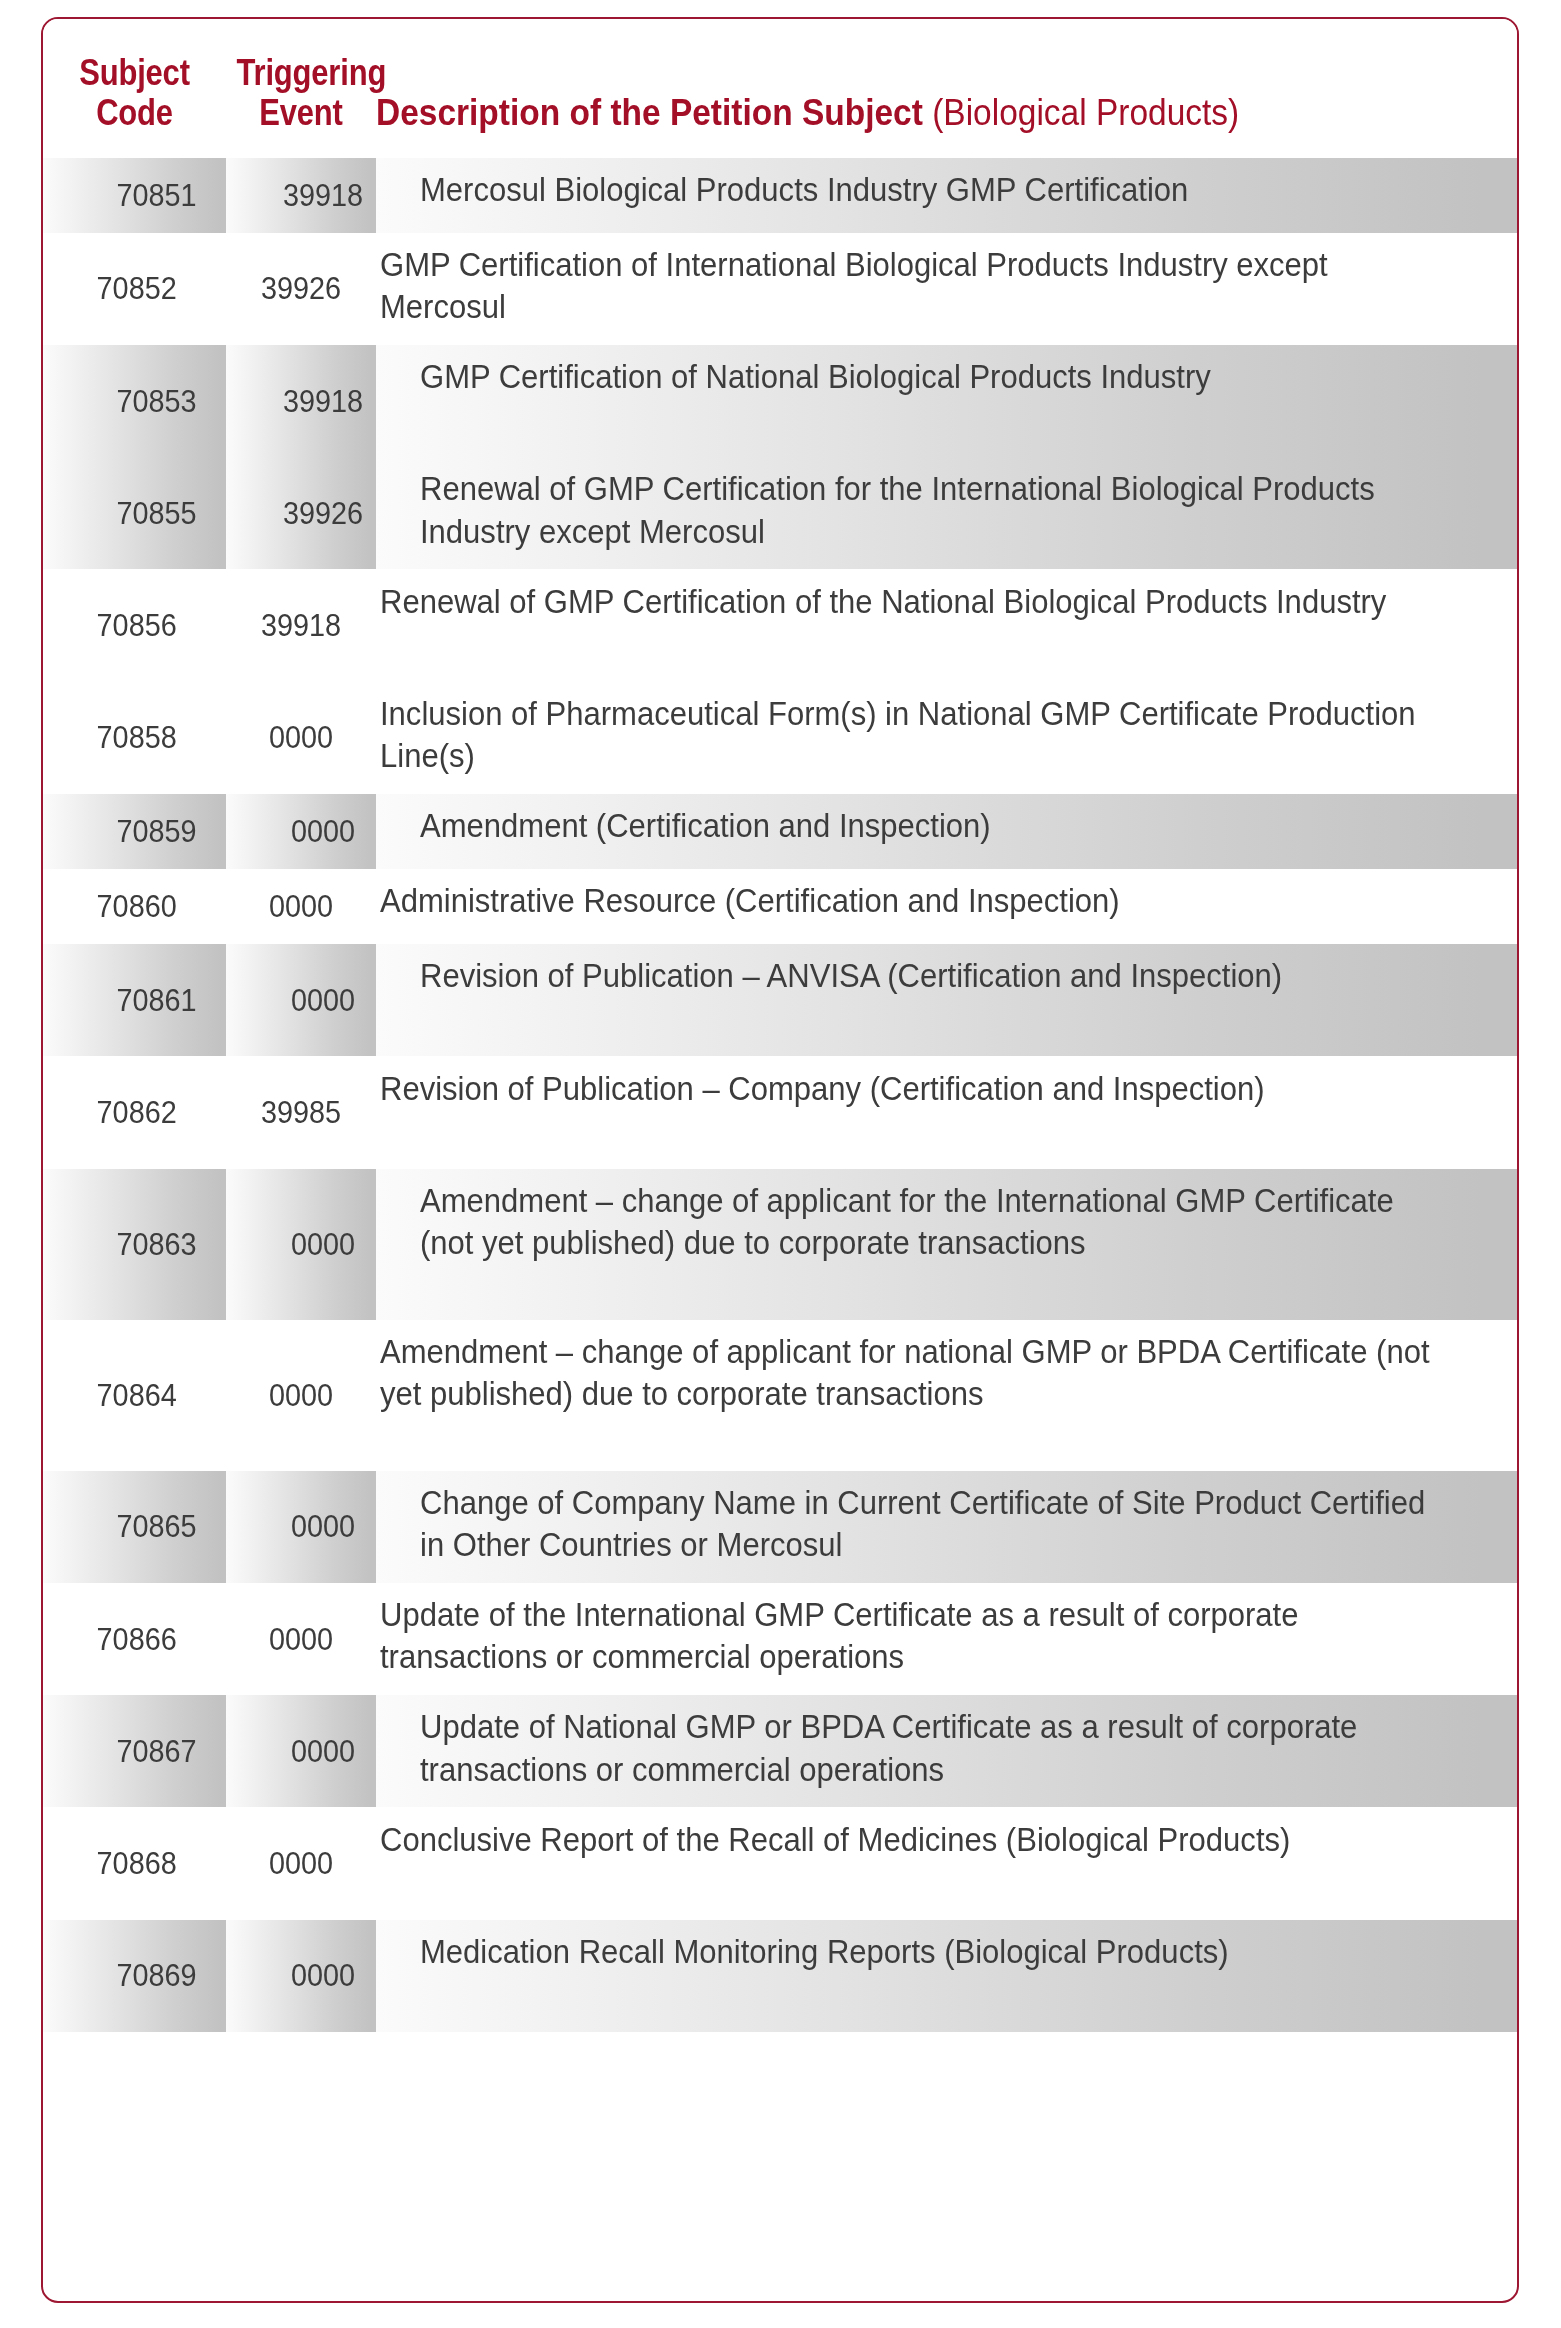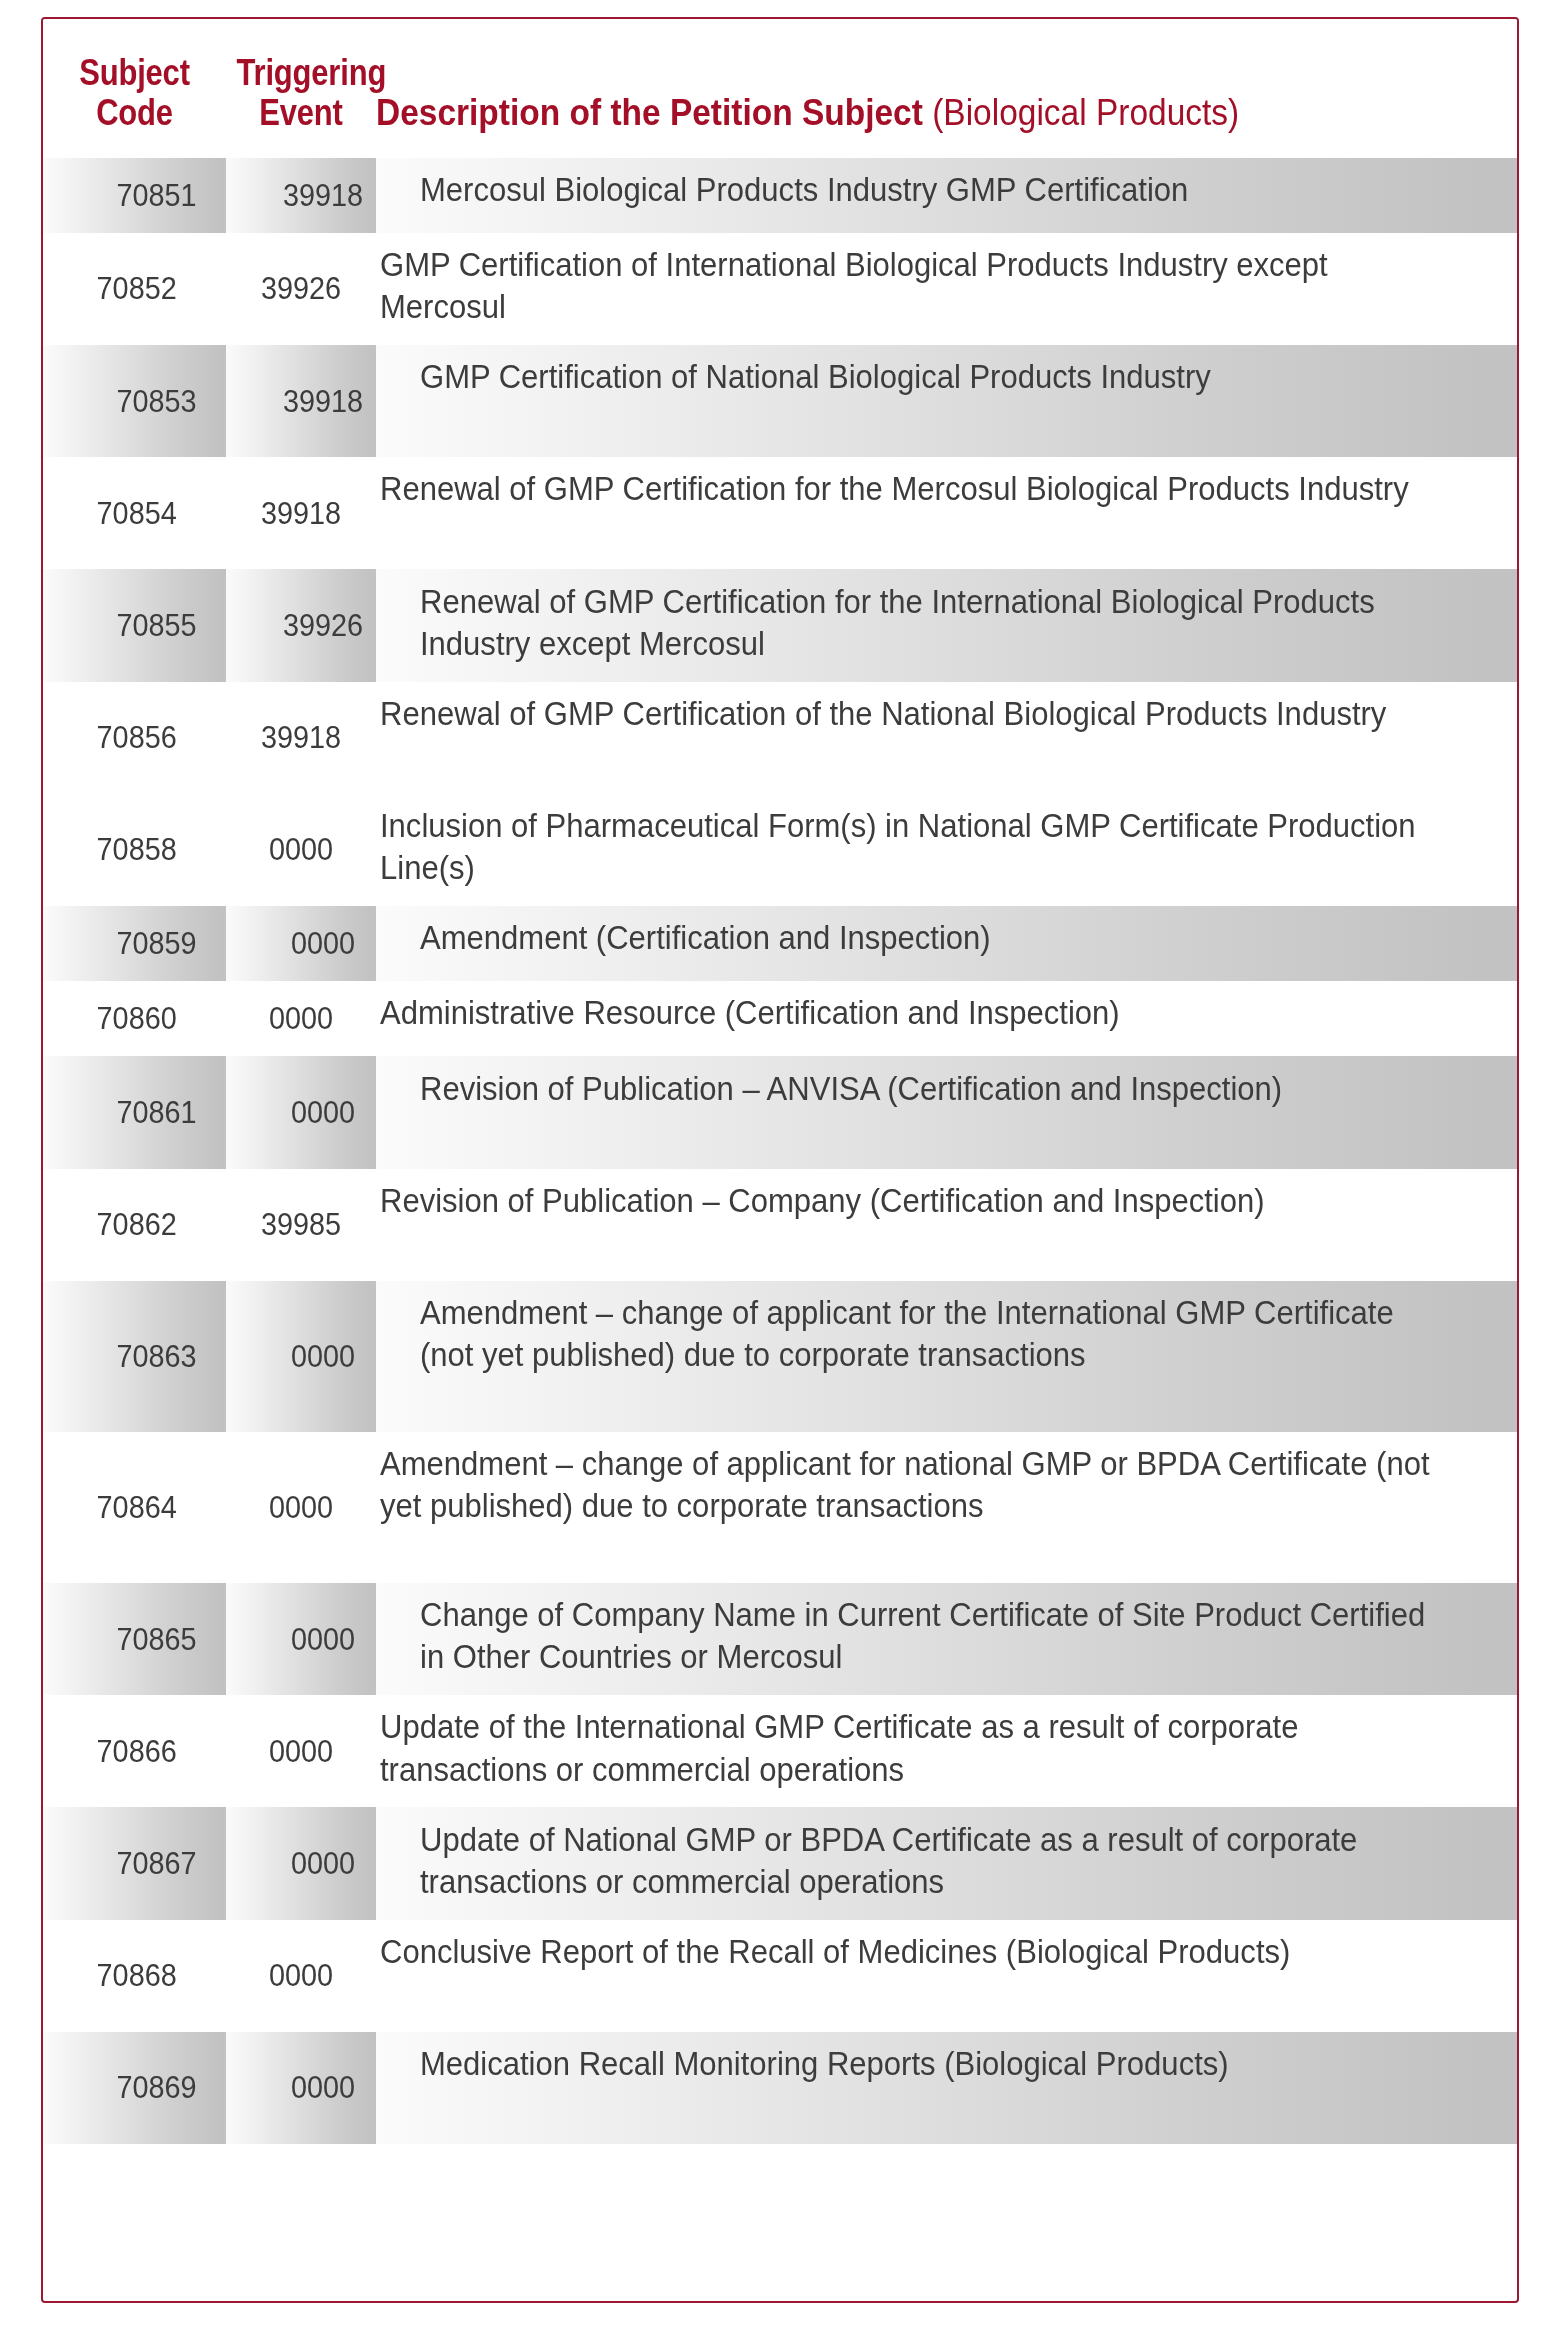--- a/index.html
+++ b/index.html
@@ -24,21 +24,21 @@
 
   
   .card {
     position: absolute;
     left: 41px;
     top: 17px;
     width: 1478px;
     height: 2286px;
     box-sizing: border-box;
     border: 2.8px solid #9e1732;
-    border-radius: 4px;
+    border-radius: 17px;
     overflow: hidden;
     background: #ffffff;
   }
 
   
   table.subject-table {
     width: 100%;
     border-collapse: collapse;
     table-layout: fixed;
   }
@@ -186,31 +186,20 @@
             <td class="code-col" style="background-image: linear-gradient(to right, rgb(251, 251, 251) 0%, rgb(243, 243, 243) 14%, rgb(226, 226, 226) 42%, rgb(207, 207, 207) 72%, rgb(194, 194, 194) 97%);">
               <div class="cell-code" style="color: rgb(60, 60, 60);">70853</div>
             </td>
             <td style="background-image: linear-gradient(to right, rgb(251, 251, 251) 0%, rgb(243, 243, 243) 14%, rgb(226, 226, 226) 42%, rgb(207, 207, 207) 72%, rgb(194, 194, 194) 97%);">
               <div class="cell-event" style="color: rgb(60, 60, 60);">39918</div>
             </td>
             <td class="desc-col" style="background-image: linear-gradient(to right, rgb(251, 251, 251) 0%, rgb(243, 243, 243) 14%, rgb(226, 226, 226) 42%, rgb(207, 207, 207) 72%, rgb(194, 194, 194) 97%);">
               <div class="cell-desc" style="color: rgb(60, 60, 60);">GMP Certification of National Biological Products Industry</div>
             </td>
           </tr>
-          <tr class="plain lines2">
-            <td class="code-col">
-              <div class="cell-code" style="color: rgb(60, 60, 60);">70854</div>
-            </td>
-            <td>
-              <div class="cell-event" style="color: rgb(60, 60, 60);">39918</div>
-            </td>
-            <td class="desc-col">
-              <div class="cell-desc" style="color: rgb(60, 60, 60);">Renewal of GMP Certification for the Mercosul Biological Products Industry</div>
-            </td>
-          </tr>
           <tr class="shade lines2">
             <td class="code-col" style="background-image: linear-gradient(to right, rgb(251, 251, 251) 0%, rgb(243, 243, 243) 14%, rgb(226, 226, 226) 42%, rgb(207, 207, 207) 72%, rgb(194, 194, 194) 97%);">
               <div class="cell-code" style="color: rgb(60, 60, 60);">70855</div>
             </td>
             <td style="background-image: linear-gradient(to right, rgb(251, 251, 251) 0%, rgb(243, 243, 243) 14%, rgb(226, 226, 226) 42%, rgb(207, 207, 207) 72%, rgb(194, 194, 194) 97%);">
               <div class="cell-event" style="color: rgb(60, 60, 60);">39926</div>
             </td>
             <td class="desc-col" style="background-image: linear-gradient(to right, rgb(251, 251, 251) 0%, rgb(243, 243, 243) 14%, rgb(226, 226, 226) 42%, rgb(207, 207, 207) 72%, rgb(194, 194, 194) 97%);">
               <div class="cell-desc" style="color: rgb(60, 60, 60);">Renewal of GMP Certification for the International Biological Products Industry except Mercosul</div>
             </td>

